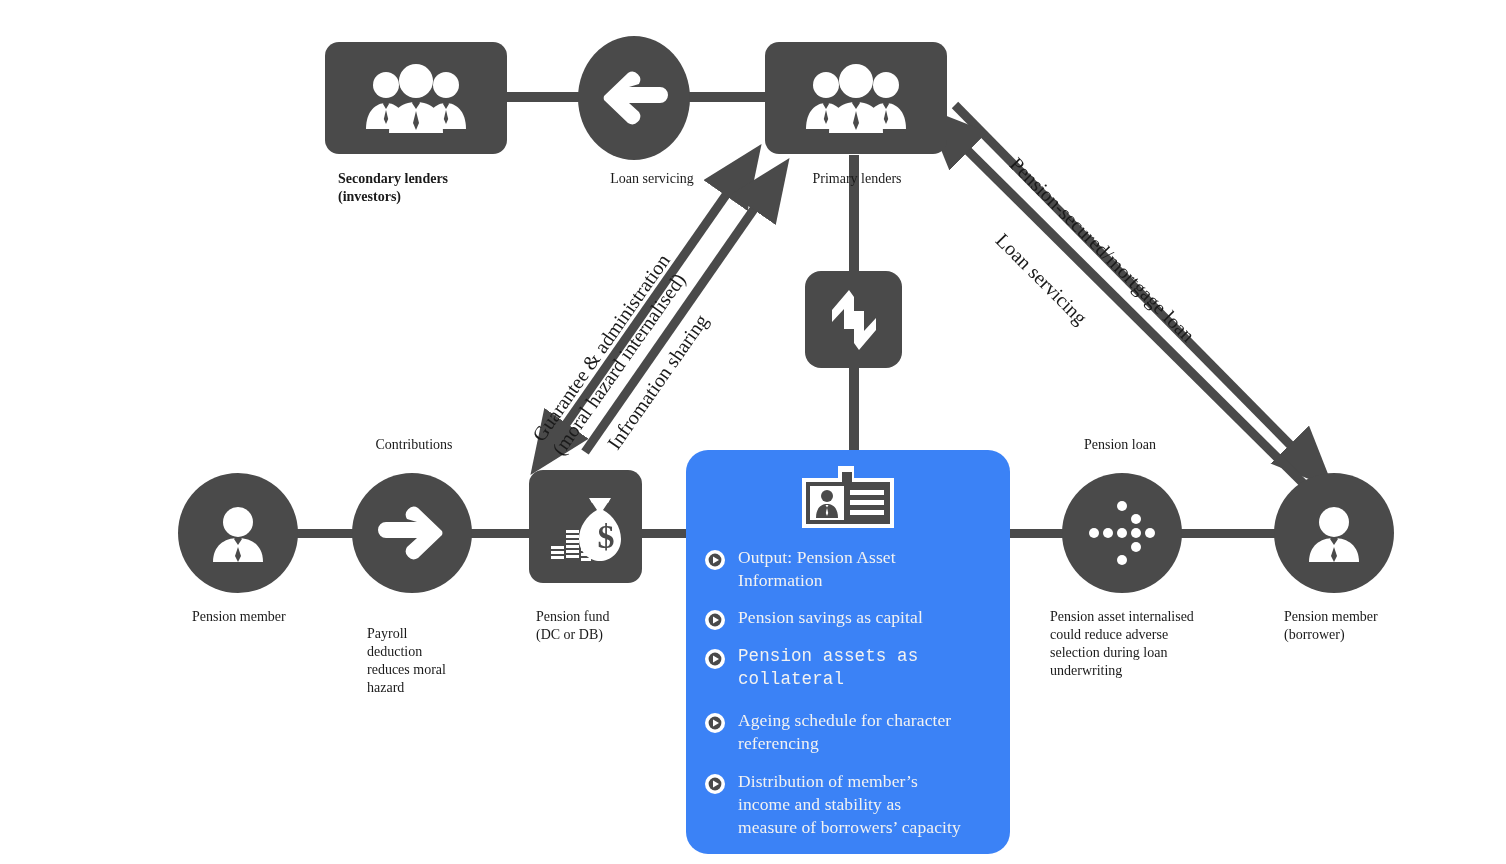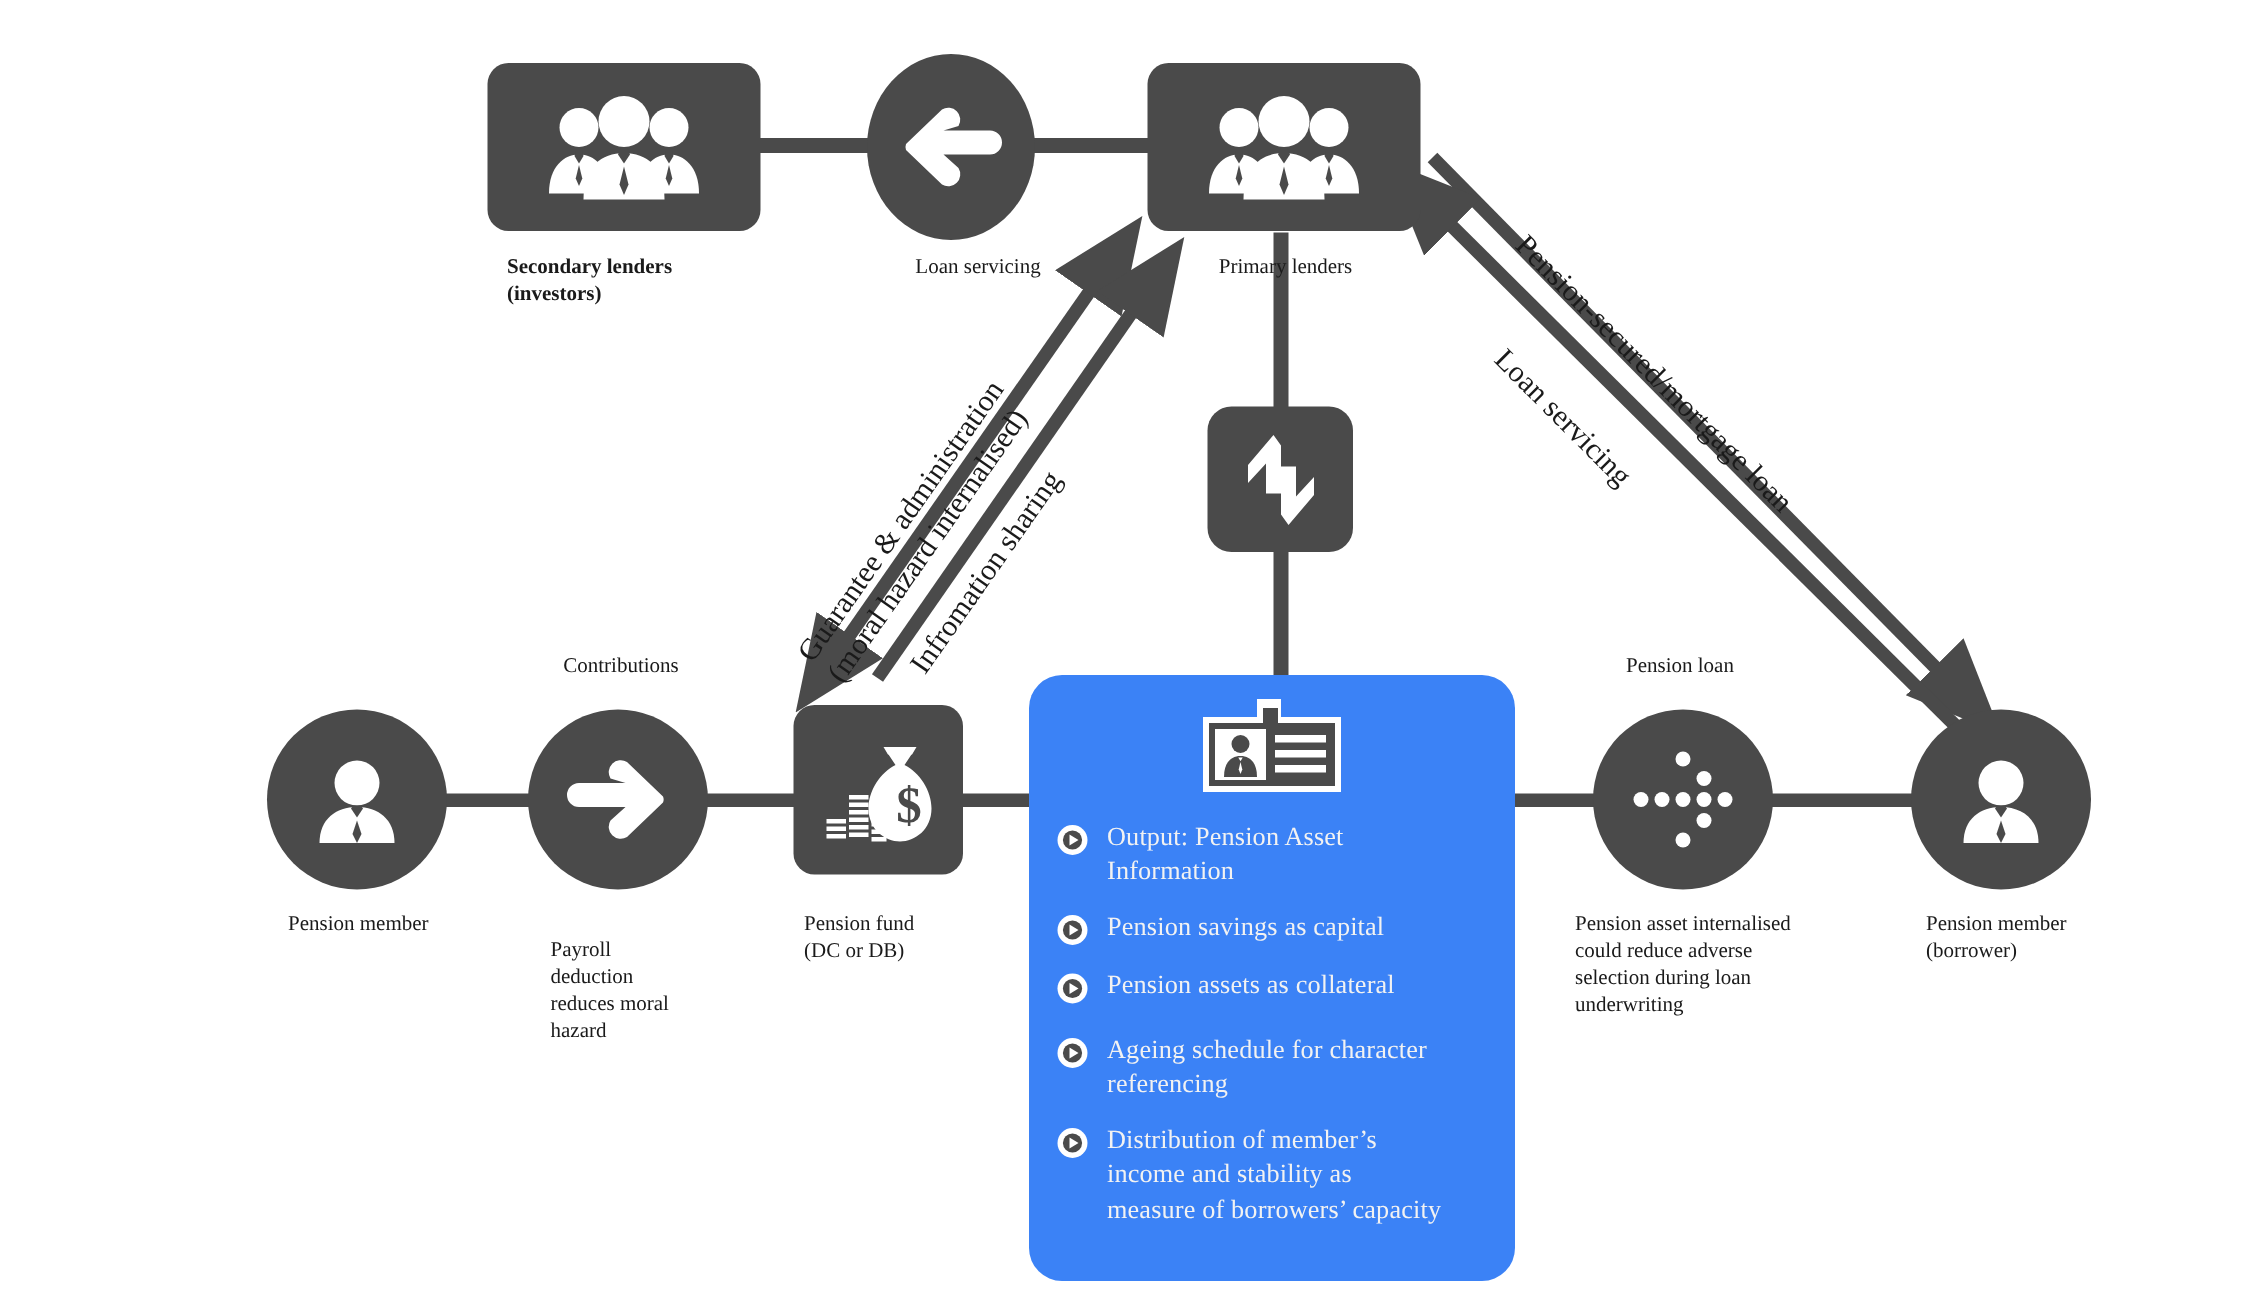--- a/index.html
+++ b/index.html
@@ -304,21 +304,21 @@
         <span class="bullet-ico">
           <svg width="22" height="22" viewBox="0 0 22 22">
             <circle cx="11" cy="11" r="10" fill="#fff"></circle>
             <circle cx="11" cy="11" r="6.4" fill="#4a4a4a"></circle>
             <path d="M9 7.4 L15 11 L9 14.6 Z" fill="#fff"></path>
           </svg>
         </span>
         <span class="bullet-txt">Pension savings as capital</span>
       </div>
 
-      <div class="bullet-row" style="margin-top:14px;">
+      <div class="bullet-row" style="margin-top:14px;font-family:Liberation Mono, monospace;">
         <span class="bullet-ico">
           <svg width="22" height="22" viewBox="0 0 22 22">
             <circle cx="11" cy="11" r="10" fill="#fff"></circle>
             <circle cx="11" cy="11" r="6.4" fill="#4a4a4a"></circle>
             <path d="M9 7.4 L15 11 L9 14.6 Z" fill="#fff"></path>
           </svg>
         </span>
         <span class="bullet-txt">Pension assets as collateral</span>
       </div>
 

